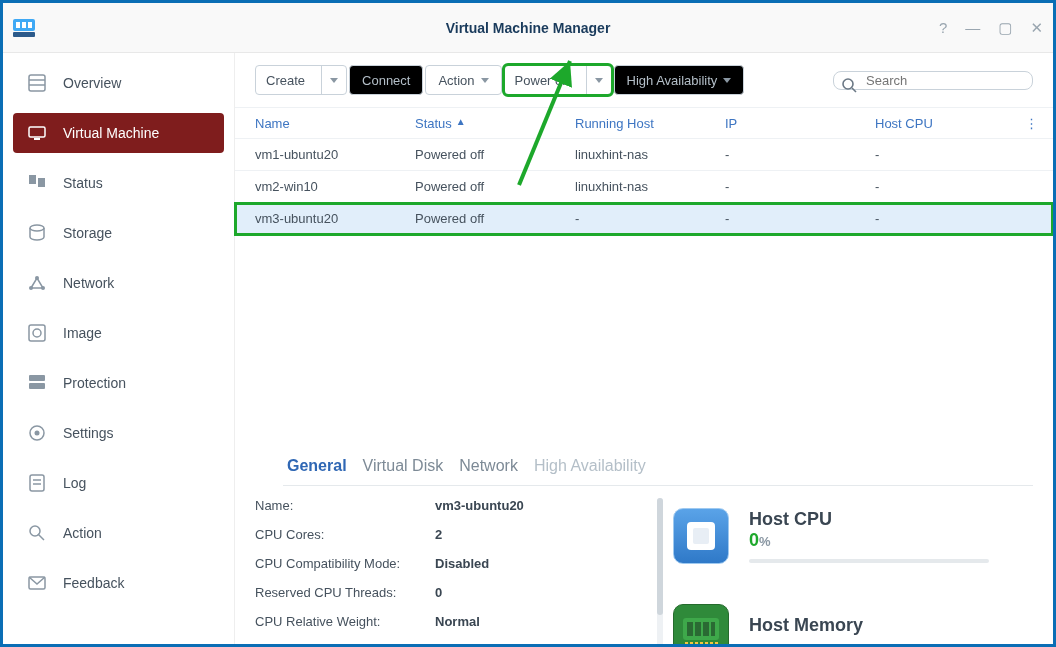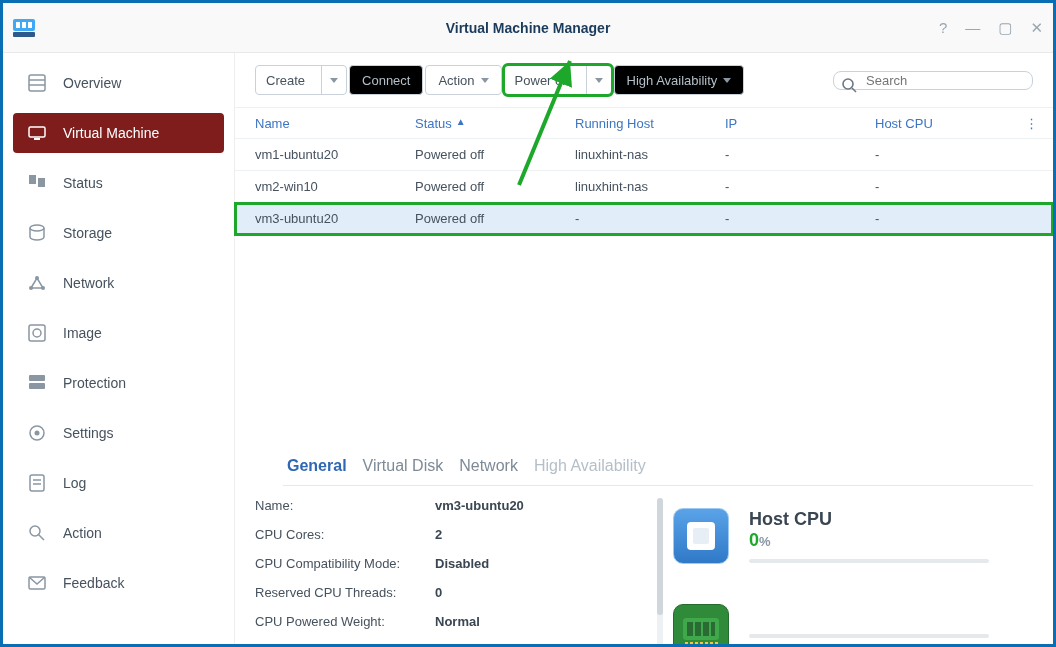--- a/index.html
+++ b/index.html
@@ -292,21 +292,21 @@
             </div>
           <div class="kv">
               <div class="k">CPU Compatibility Mode:</div>
               <div class="v">Disabled</div>
             </div>
           <div class="kv">
               <div class="k">Reserved CPU Threads:</div>
               <div class="v">0</div>
             </div>
           <div class="kv">
-              <div class="k">CPU Powered Weight:</div>
+              <div class="k">CPU Relative Weight:</div>
               <div class="v">Normal</div>
             </div>
           <div class="kv">
               <div class="k">Memory:</div>
               <div class="v">4 GB</div>
             </div>
 
           <div class="scroll-track"></div>
           <div class="scroll-thumb"></div>
         </div>
@@ -337,20 +337,21 @@
                     <rect x="11" y="30" width="3" height="5"></rect>
                     <rect x="16" y="30" width="3" height="5"></rect>
                     <rect x="21" y="30" width="3" height="5"></rect>
                     <rect x="26" y="30" width="3" height="5"></rect>
                     <rect x="31" y="30" width="3" height="5"></rect>
                     <rect x="36" y="30" width="3" height="5"></rect>
                   </g>
                 </svg>
             </div>
             <div class="mtext">
+              <div class="mtitle">Host Memory</div>
               <div class="mbar"></div>
             </div>
           </div>
         </div>
       </div>
     </div>
   </div>
 </div>
 
 </body></html>

